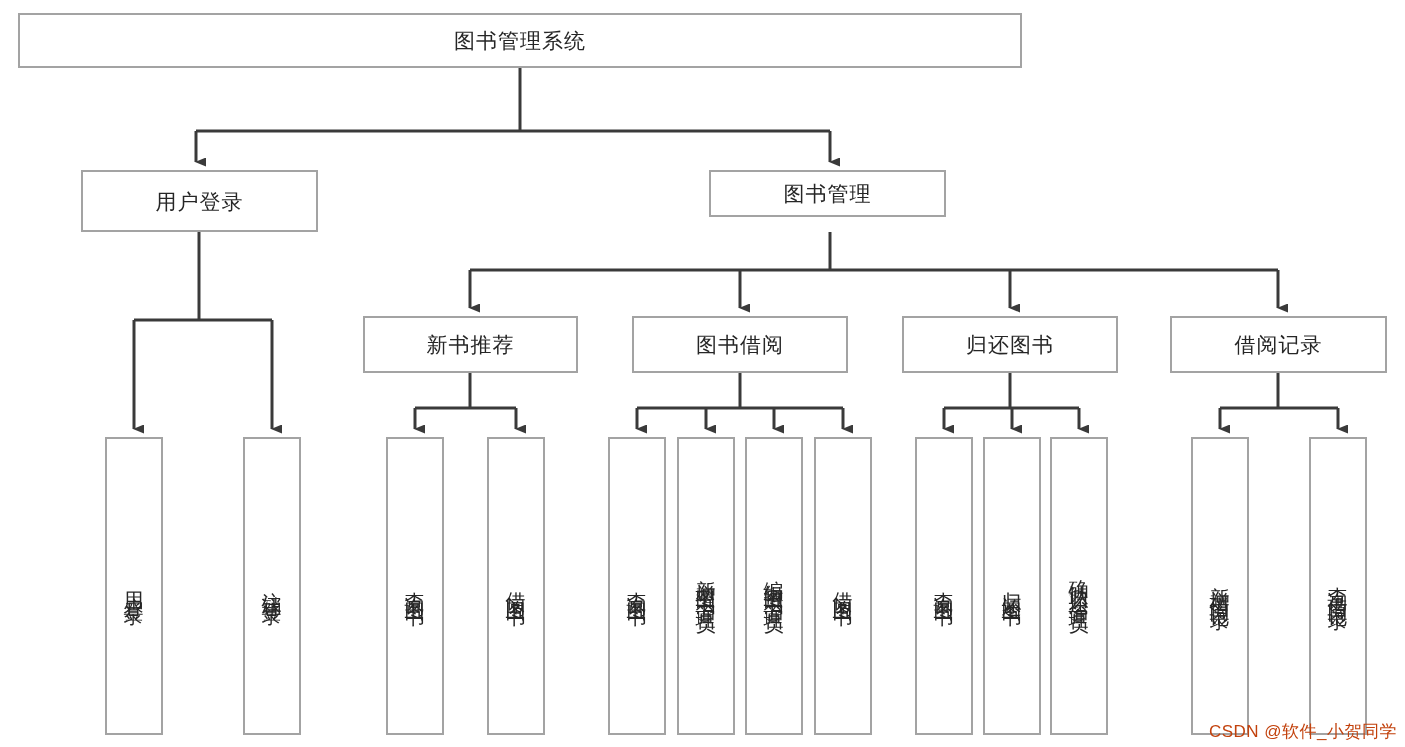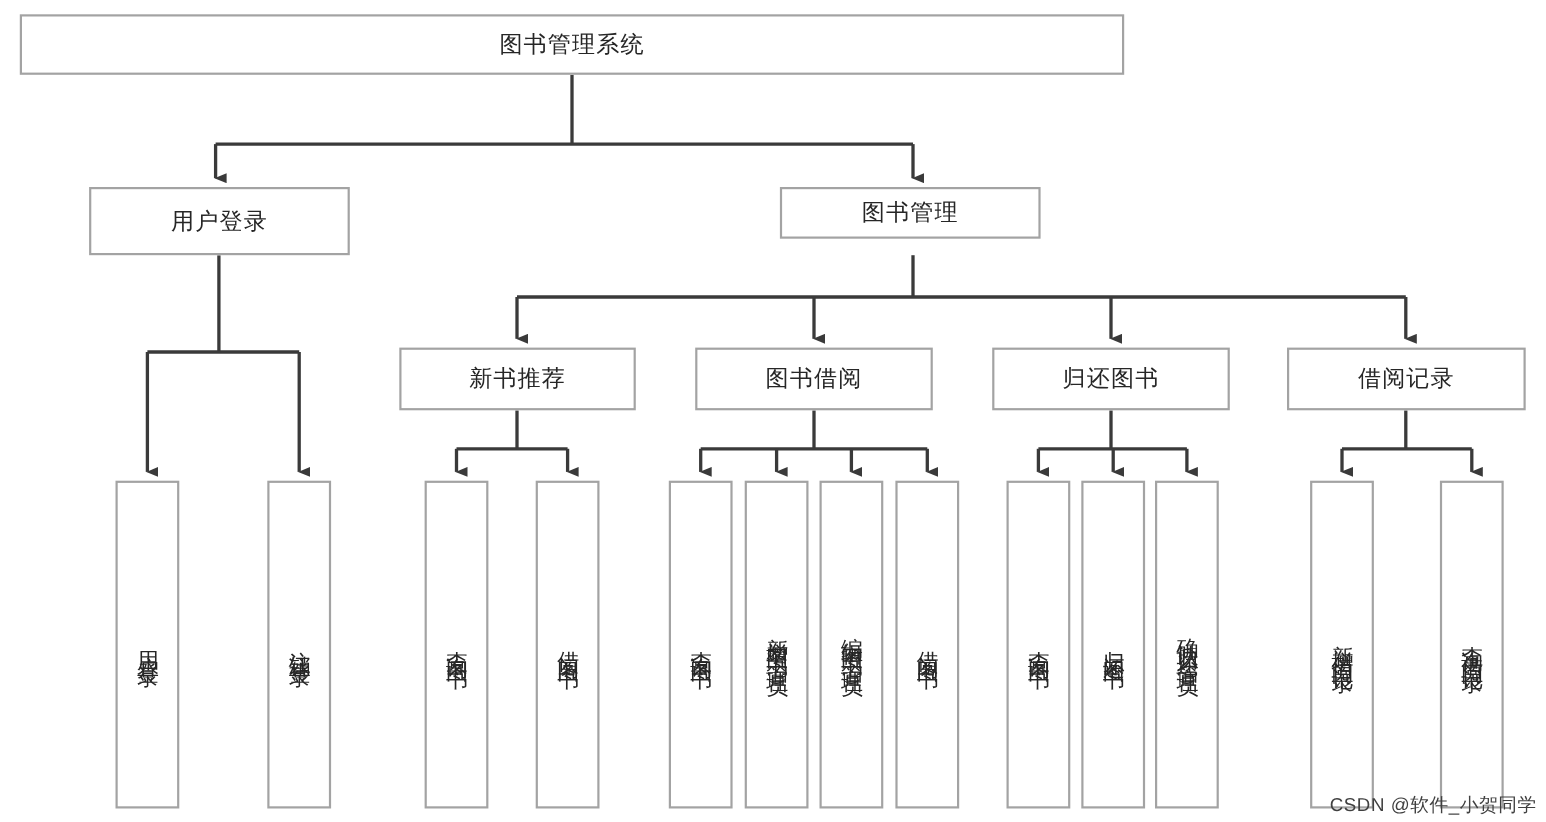--- a/index.html
+++ b/index.html
@@ -59,21 +59,21 @@
     text-orientation: upright;
     letter-spacing: 5px;
     line-height: 1.0;
     max-height: 100%;
   }
   #watermark {
     position: absolute;
     right: 8px;
     bottom: 4px;
     font-size: 17px;
-    color: #404040;
+    color: #c2410c;
     z-index: 5;
     white-space: nowrap;
     letter-spacing: 0.5px;
   }
 </style>
 </head>
 <body>
 
 <div id="diagram-root">
 

